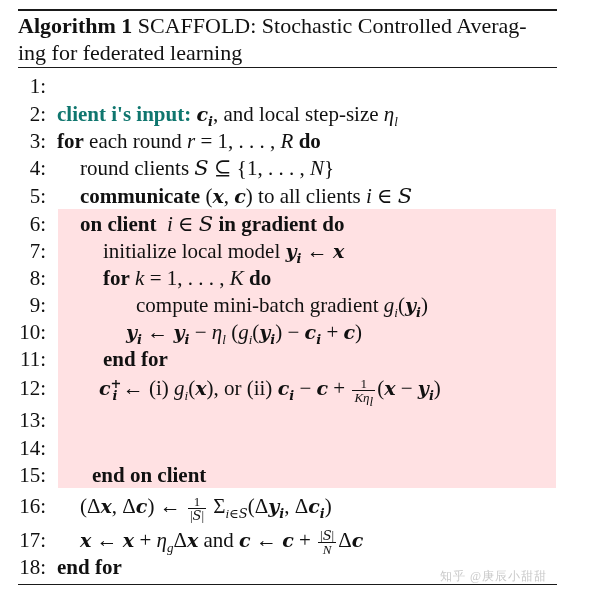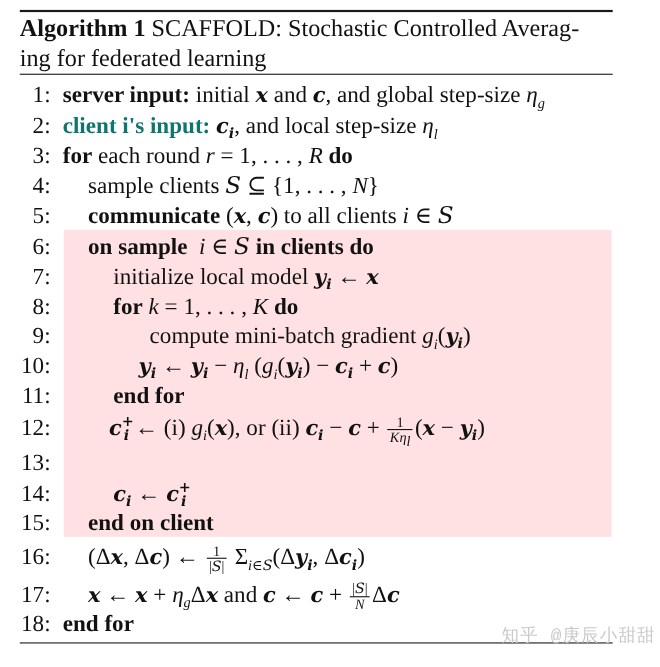--- a/index.html
+++ b/index.html
@@ -39,46 +39,40 @@
     sub, sup { font-size: 13px; line-height: 0; }
     .frac {
       display: inline-block; vertical-align: middle; text-align: center;
       font-size: 13px; line-height: 13px; margin: 0 2px;
     }
     .frac .num { display: block; border-bottom: 1px solid #111; padding: 0 2px; }
     .frac .den { display: block; padding: 0 2px; }
     .cal { font-family: "DejaVu Serif", serif; font-style: italic; }
 
     .watermark {
-      position: absolute; left: 456px; top: 568px;
-      font-size: 16px; color: #c9c9c9; font-family: Liberation Mono, monospace;
+      position: absolute; left: 440px; top: 568px;
+      font-size: 12px; color: #c9c9c9; font-family: Liberation Serif, serif;
       letter-spacing: 1px;
     }
   </style>
 </head>
 <body>
 
 <div class="rule top"></div>
 <div class="caption">
   <b>Algorithm 1</b>
   <span>SCAFFOLD: Stochastic Controlled Averag-</span><br>
   <span>ing for federated learning</span>
 </div>
 <div class="rule mid"></div>
 
 <div class="pink-box"></div>
 
 <div class="line" style="top:73px">
   <span class="ln">1:</span>
-  <span class="content" style="left:57px">
-    <span class="kw">server input:</span>
-    <span>initial </span><span class="mb">x</span>
-    <span>and</span>
-    <span class="mb">c</span><span>, and global step-size </span><span class="m">η<sub>g</sub></span>
-  </span>
 </div>
 
 <div class="line" style="top:101px">
   <span class="ln">2:</span>
   <span class="content" style="left:57px">
     <span class="pinkkw">client i's input:</span>
     <span class="mb">c<sub>i</sub></span><span>, and local step-size </span><span class="m">η<sub>l</sub></span>
   </span>
 </div>
 
@@ -87,38 +81,38 @@
   <span class="content" style="left:57px">
     <span class="kw">for</span>
     <span>each round </span><span class="m">r</span> = 1, . . . , <span class="m">R</span>
     <span class="kw">do</span>
   </span>
 </div>
 
 <div class="line" style="top:155px">
   <span class="ln">4:</span>
   <span class="content" style="left:80px">
-    <span>sample clients </span><span class="cal">S</span> ⊆ {1, . . . , <span class="m">N</span>}
+    <span>round clients </span><span class="cal">S</span> ⊆ {1, . . . , <span class="m">N</span>}
   </span>
 </div>
 
 <div class="line" style="top:183px">
   <span class="ln">5:</span>
   <span class="content" style="left:80px">
     <span class="kw">communicate</span>
     (<span class="mb">x</span>, <span class="mb">c</span>)<span> to all clients </span><span class="m">i</span> ∈ <span class="cal">S</span>
   </span>
 </div>
 
 <div class="line" style="top:211px">
   <span class="ln">6:</span>
   <span class="content" style="left:80px">
-    <span class="kw">on sample</span>
+    <span class="kw">on client</span>
     &nbsp;<span class="m">i</span> ∈ <span class="cal">S</span>
-    <span class="kw">in clients do</span>
+    <span class="kw">in gradient do</span>
   </span>
 </div>
 
 <div class="line" style="top:238px">
   <span class="ln">7:</span>
   <span class="content" style="left:103px">
     <span>initialize local model </span><span class="mb">y<sub>i</sub></span> ← <span class="mb">x</span>
   </span>
 </div>
 
@@ -159,28 +153,25 @@
     <span class="frac"><span class="num">1</span><span class="den m">Kη<sub>l</sub></span></span>(<span class="mb">x</span> − <span class="mb">y<sub>i</sub></span>)
   </span>
 </div>
 
 <div class="line" style="top:407px">
   <span class="ln">13:</span>
 </div>
 
 <div class="line" style="top:435px">
   <span class="ln">14:</span>
-  <span class="content" style="left:103px">
-    <span class="mb">c<sub>i</sub></span> ← <span class="mb">c<sup>+</sup><sub style="margin-left:-9px">i</sub></span>
-  </span>
 </div>
 
 <div class="line" style="top:462px">
   <span class="ln">15:</span>
-  <span class="content" style="left:80px">
+  <span class="content" style="left:92px">
     <span class="kw">end on client</span>
   </span>
 </div>
 
 <div class="line" style="top:493px">
   <span class="ln">16:</span>
   <span class="content" style="left:80px">
     (Δ<span class="mb">x</span>, Δ<span class="mb">c</span>) ←
     <span class="frac"><span class="num">1</span><span class="den">|<span class="cal">S</span>|</span></span>
     Σ<sub class="m"><span>i</span>∈<span class="cal">S</span></sub>(Δ<span class="mb">y<sub>i</sub></span>, Δ<span class="mb">c<sub>i</sub></span>)

